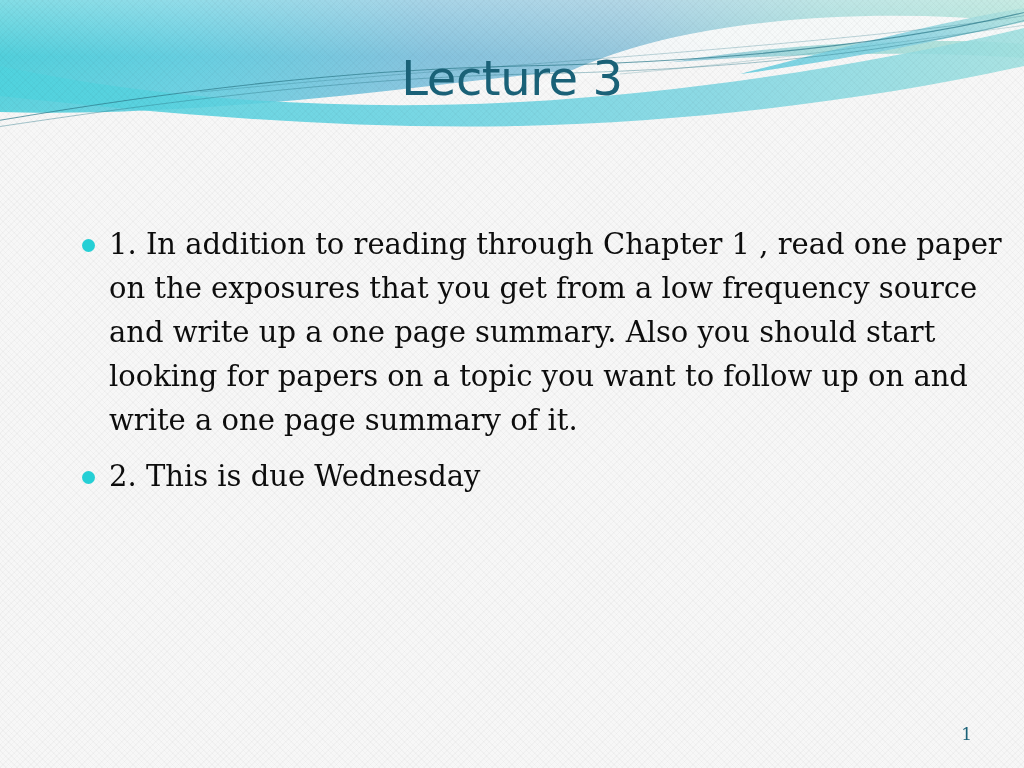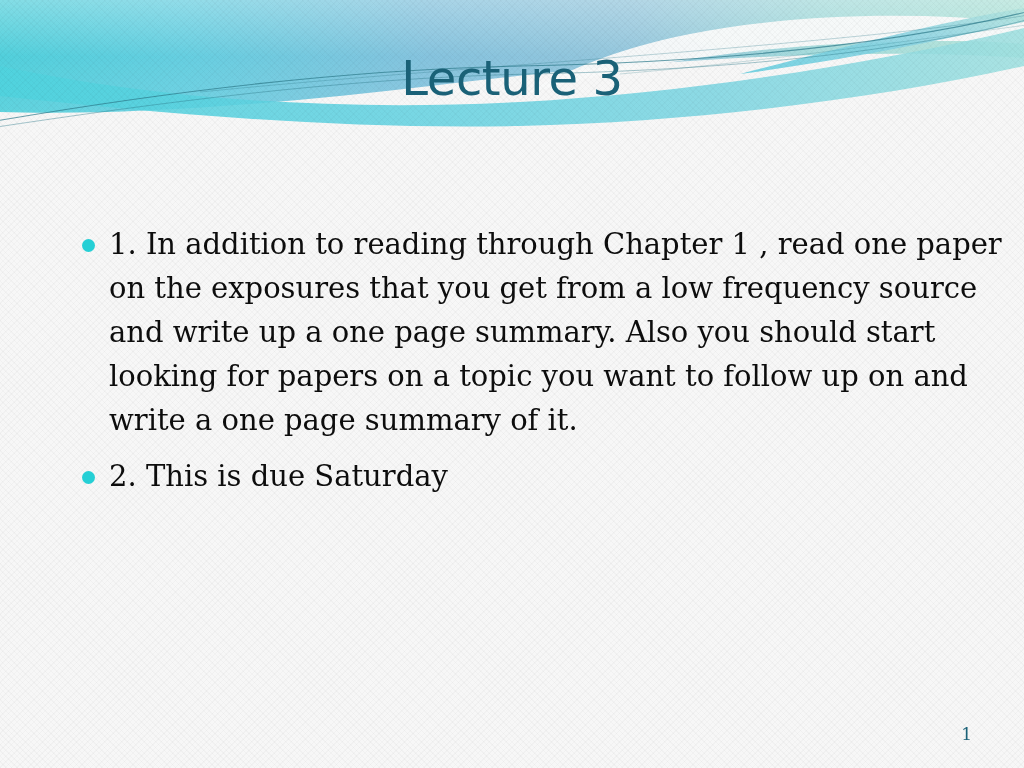--- a/index.html
+++ b/index.html
@@ -167,20 +167,20 @@
     <span class="title-line">Lecture 3</span>
   </div>
 
   <ul class="body-list">
     <li class="bullet-item">
       <span class="bullet-marker"></span>
       <span class="bullet-text">1.   In addition to reading through Chapter 1 , read one paper on the exposures that you get from a low frequency source and write up a one page summary. Also you should start looking for papers on a topic you want to follow up on and write a one page summary of it.</span>
     </li>
     <li class="bullet-item">
       <span class="bullet-marker"></span>
-      <span class="bullet-text">2. This is due Saturday</span>
+      <span class="bullet-text">2. This is due Wednesday</span>
     </li>
   </ul>
 
   <div class="page-number">1</div>
 
   <div class="slide-texture"></div>
 </div>
 
 </body></html>

